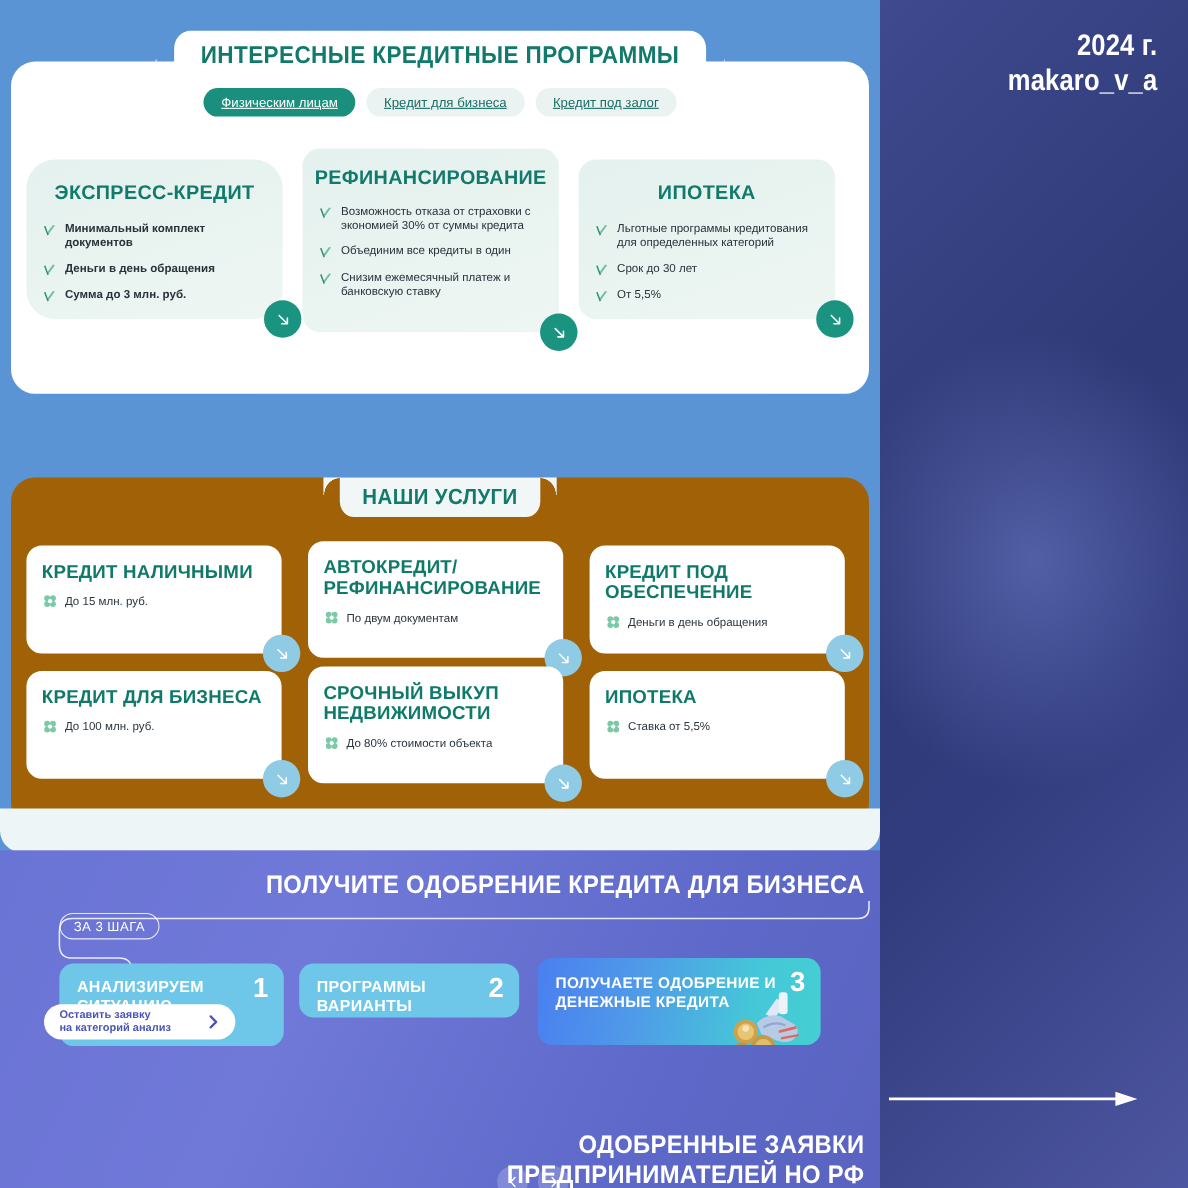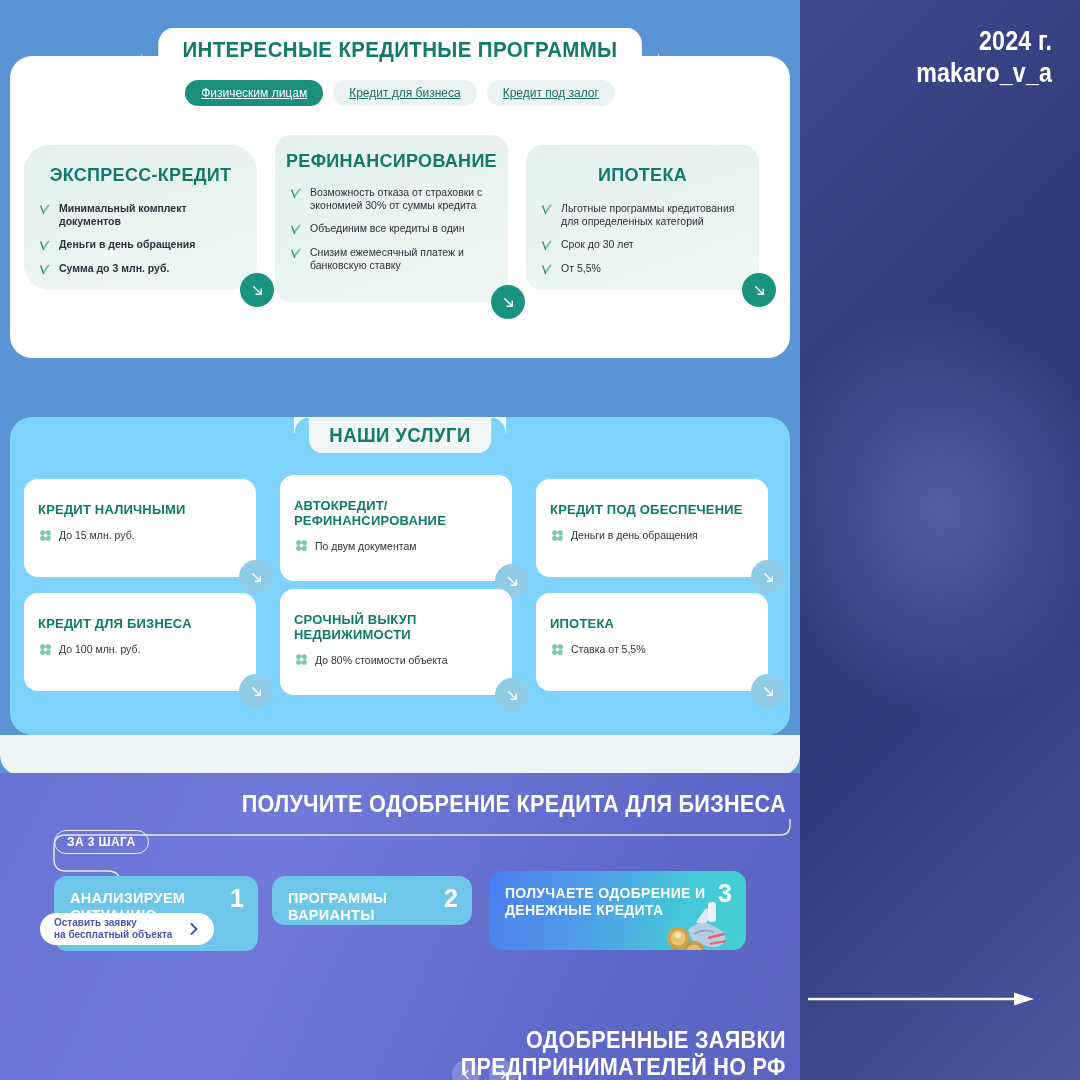--- a/index.html
+++ b/index.html
@@ -83,42 +83,42 @@
   .ico-check { flex: 0 0 14px; width: 14px; height: 14px; margin-top: 1px; }
   .arrow-btn {
     position: absolute; width: 34px; height: 34px; border-radius: 50%;
     background: #1a9480; display: flex; align-items: center; justify-content: center;
     cursor: pointer;
   }
   .arrow-btn.pale { background: #8fcbe4; }
 
   
   #services-panel {
-    position: absolute; left: 10px; top: 417px; width: 780px; height: 318px;
-    background: #7dd3fc; border-radius: 22px;
+    position: absolute; left: 10px; top: 434px; width: 780px; height: 318px;
+    background: #a16207; border-radius: 22px;
   }
   #services-title {
     top: 0; height: 36px; padding: 0 22px; font-size: 20px;
     border-radius: 0 0 14px 14px; background: #f1f7f7;
     transform: translateX(-50%) scaleX(.93);
   }
   #services-title::before, #services-title::after {
     content: ""; position: absolute; top: 0; width: 16px; height: 16px;
     background: radial-gradient(circle at 0 100%, rgba(0,0,0,0) 15px, #f1f7f7 15.5px);
   }
   #services-title::before { left: -16px; transform: scaleX(-1); }
   #services-title::after  { right: -16px; }
 
   .svc-card {
     position: absolute; background: #ffffff; border-radius: 14px;
   }
   .svc-card h4 {
     color: #0f7a6a;
     font-family: "Liberation Sans Narrow", "Liberation Sans", sans-serif;
-    font-weight: 700; font-size: 13px; line-height: 1.12; letter-spacing: .2px; margin-top: 10px;
+    font-weight: 700; font-size: 17px; line-height: 1.12; letter-spacing: .2px;
   }
   .svc-sub { display: flex; gap: 6px; align-items: center; margin-top: 10px; }
   .svc-sub span { font-size: 10.5px; color: #2c3640; }
   .ico-clover { flex: 0 0 15px; width: 15px; height: 15px; }
 
   #services-footer {
     position: absolute; left: 0; top: 735px; width: 800px; height: 40px;
     background: #eef5f6; border-radius: 0 0 20px 20px;
   }
 
@@ -132,21 +132,21 @@
     position: absolute; right: 14px; top: 18px; color: #ffffff;
     font-family: "Liberation Sans Narrow", "Liberation Sans", sans-serif;
     font-weight: 700; font-size: 23px; letter-spacing: .3px; white-space: nowrap;
     transform: scaleX(.94); transform-origin: right center;
   }
   #steps-badge {
     position: absolute; left: 54px; top: 830px; height: 24px; padding: 0 12px;
     border: 1.4px solid rgba(255,255,255,.85); border-radius: 12px;
     display: flex; align-items: center; color: #ffffff;
     font-family: "Liberation Sans Narrow", "Liberation Sans", sans-serif;
-    font-weight: 700; font-size: 12px; letter-spacing: .4px;
+    font-weight: 400; font-size: 12px; letter-spacing: .4px;
   }
   .step-card { position: absolute; border-radius: 13px; }
   .step-card .label {
     position: absolute; left: 16px; top: 14px; color: #ffffff;
     font-family: "Liberation Sans Narrow", "Liberation Sans", sans-serif;
     font-weight: 700; font-size: 14.5px; line-height: 1.2; letter-spacing: .3px;
   }
   .step-card .num {
     position: absolute; right: 14px; top: 8px; color: #ffffff;
     font-family: "Liberation Sans Narrow", "Liberation Sans", sans-serif;
@@ -447,21 +447,21 @@
 
     <div id="steps-badge" style="top:57px;">ЗА 3 ШАГА</div>
 
     <div class="step-card" style="left:54px; top:103px; width:204px; height:75px; background:#6ec6e8;">
       <div class="label">АНАЛИЗИРУЕМ СИТУАЦИЮ</div>
       <div class="num">1</div>
     </div>
     <div id="cta-btn" style="left:40px; top:140px;">
       <div>
         <div class="t">Оставить заявку</div>
-        <div class="t">на бесплатный объекта</div>
+        <div class="t">на категорий анализ</div>
       </div>
       <svg width="16" height="16" viewBox="0 0 16 16">
         <path d="M5.5 3 L10.5 8 L5.5 13" stroke="#4a54b8" stroke-width="2" fill="none" stroke-linecap="round" stroke-linejoin="round"></path>
       </svg>
     </div>
 
     <div class="step-card" style="left:272px; top:103px; width:200px; height:49px; background:#6ec6e8;">
       <div class="label">ПРОГРАММЫ ВАРИАНТЫ</div>
       <div class="num">2</div>
     </div>

